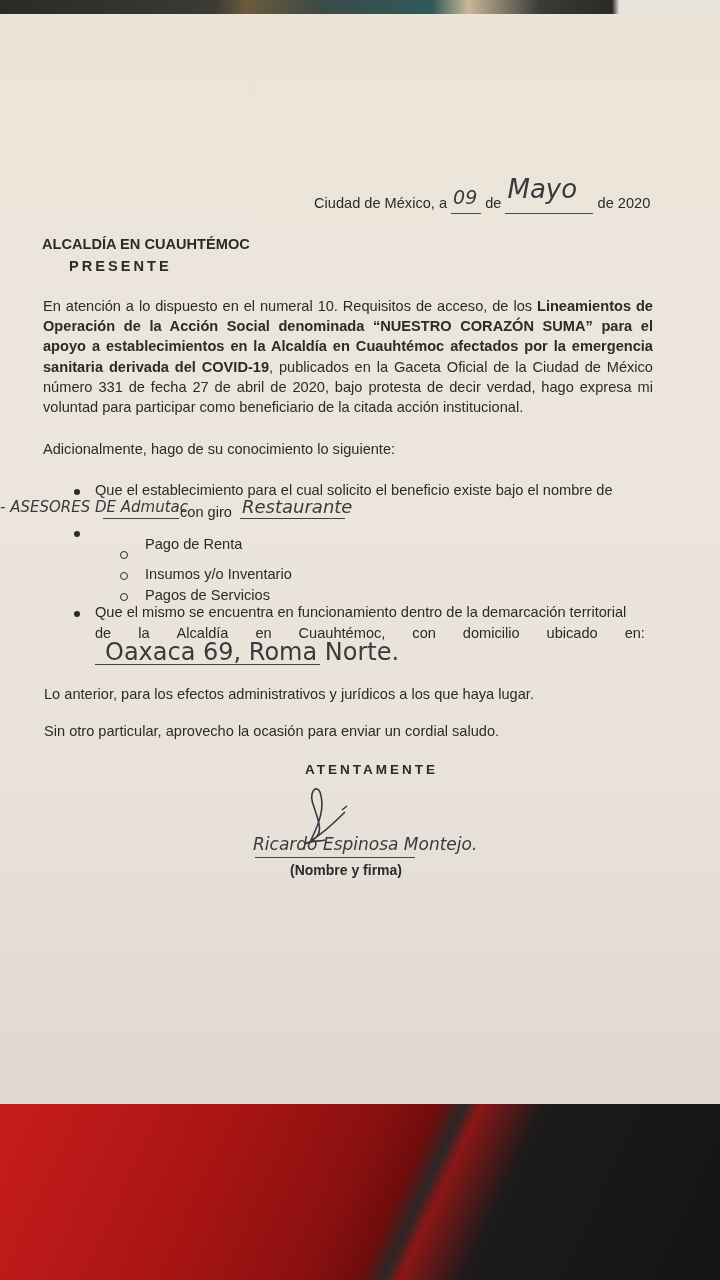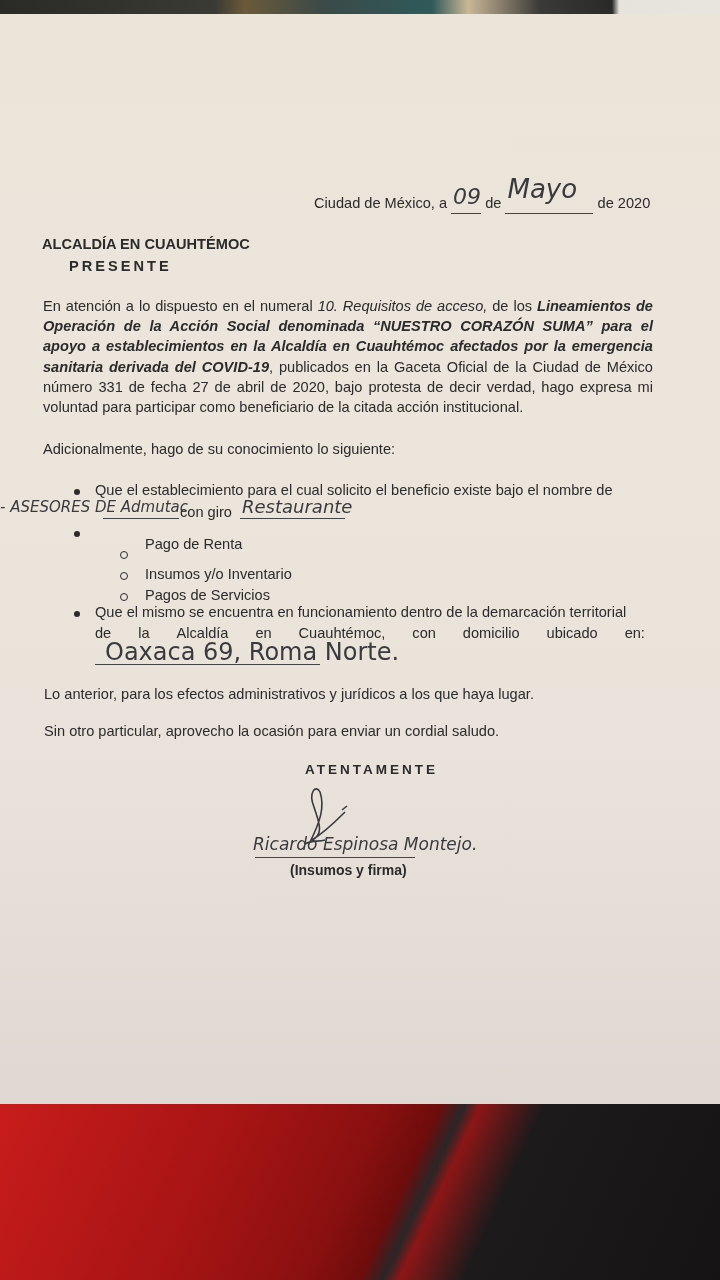--- a/index.html
+++ b/index.html
@@ -18,37 +18,37 @@
     color:#2b2b2b;
   }
   .cloth {
     position:absolute; left:0; top:1104px; width:720px; height:176px;
     background:linear-gradient(115deg,#c81c1c 0%,#a81414 30%,#8a1010 48%,#6e0c0c 55%,#2a2627 58%,#8c1616 60%,#1c1a1b 68%,#151314 100%);
   }
   .t { position:absolute; font-size:14.6px; line-height:20px; white-space:nowrap; }
   .hw { font-family:"DejaVu Sans", sans-serif; color:#3a3a3e; font-style:italic; position:absolute; white-space:nowrap; }
   .ul { border-bottom:1px solid #444; display:inline-block; }
   .b { font-weight:bold; }
-  .i { font-style:italic; }
+  .i { }
   .para { position:absolute; left:43px; width:610px; font-size:14.6px; line-height:20.2px; text-align:justify; }
   .bullet { position:absolute; width:6px; height:6px; background:#2b2b2b; border-radius:50%; }
   .circ { position:absolute; width:6px; height:6px; border:1px solid #2b2b2b; border-radius:50%; }
   .spaced { letter-spacing:3px; font-weight:bold;margin-left:27px; }
 </style>
 </head>
 <body>
 
 <div class="top-strip"></div>
 
 <div class="paper">
 
   <div class="t" style="left:305px; top:179px;margin-left:9px;">
     <span>Ciudad de México, a</span>
     <span class="ul" style="width:30px; position:relative;">
-      <span class="hw" style="left:2px; top:-6px; font-size:22px;">09</span>&nbsp;
+      <span class="hw" style="left:2px; top:-6px; font-size:19px;">09</span>&nbsp;
     </span>
     <span>de</span>
     <span class="ul" style="width:88px; position:relative;">
       <span class="hw" style="left:2px; top:-14px; font-size:26px;">Mayo</span>&nbsp;
     </span>
     <span>de 2020</span>
   </div>
 
   <div class="t b" style="left:42px; top:220px;">ALCALDÍA EN CUAUHTÉMOC</div>
   <div class="t spaced" style="left:42px; top:242px;">PRESENTE</div>
@@ -94,16 +94,16 @@
 
   <div class="t" style="left:44px; top:670px;">Lo anterior, para los efectos administrativos y jurídicos a los que haya lugar.</div>
   <div class="t" style="left:44px; top:707px;">Sin otro particular, aprovecho la ocasión para enviar un cordial saludo.</div>
 
   <div class="t spaced" style="left:278px; top:746px; font-size:13.5px;">ATENTAMENTE</div>
   <svg style="position:absolute; left:290px; top:768px;" width="70" height="70" viewBox="0 0 70 70">
     <path d="M20 60 C 30 40, 35 25, 30 10 C 26 2, 18 10, 24 25 C 28 38, 35 52, 22 58 M 22 58 C 35 50, 45 40, 55 30 M 52 28 L 57 24 M 15 62 C 22 58, 28 60, 35 58" fill="none" stroke="#3a3a3e" stroke-width="1.6"></path>
   </svg>
   <div style="position:absolute; left:255px; top:843px; width:160px; border-bottom:1px solid #444;"></div>
   <div class="hw" style="left:253px; top:820px; font-size:17px;">Ricardo Espinosa Montejo.</div>
-  <div class="t b" style="left:290px; top:846px; font-size:14px;">(Insumos y firma)</div>
+  <div class="t b" style="left:290px; top:846px; font-size:14px;">(Nombre y firma)</div>
 </div>
 
 <div class="cloth"></div>
 
 </body></html>

